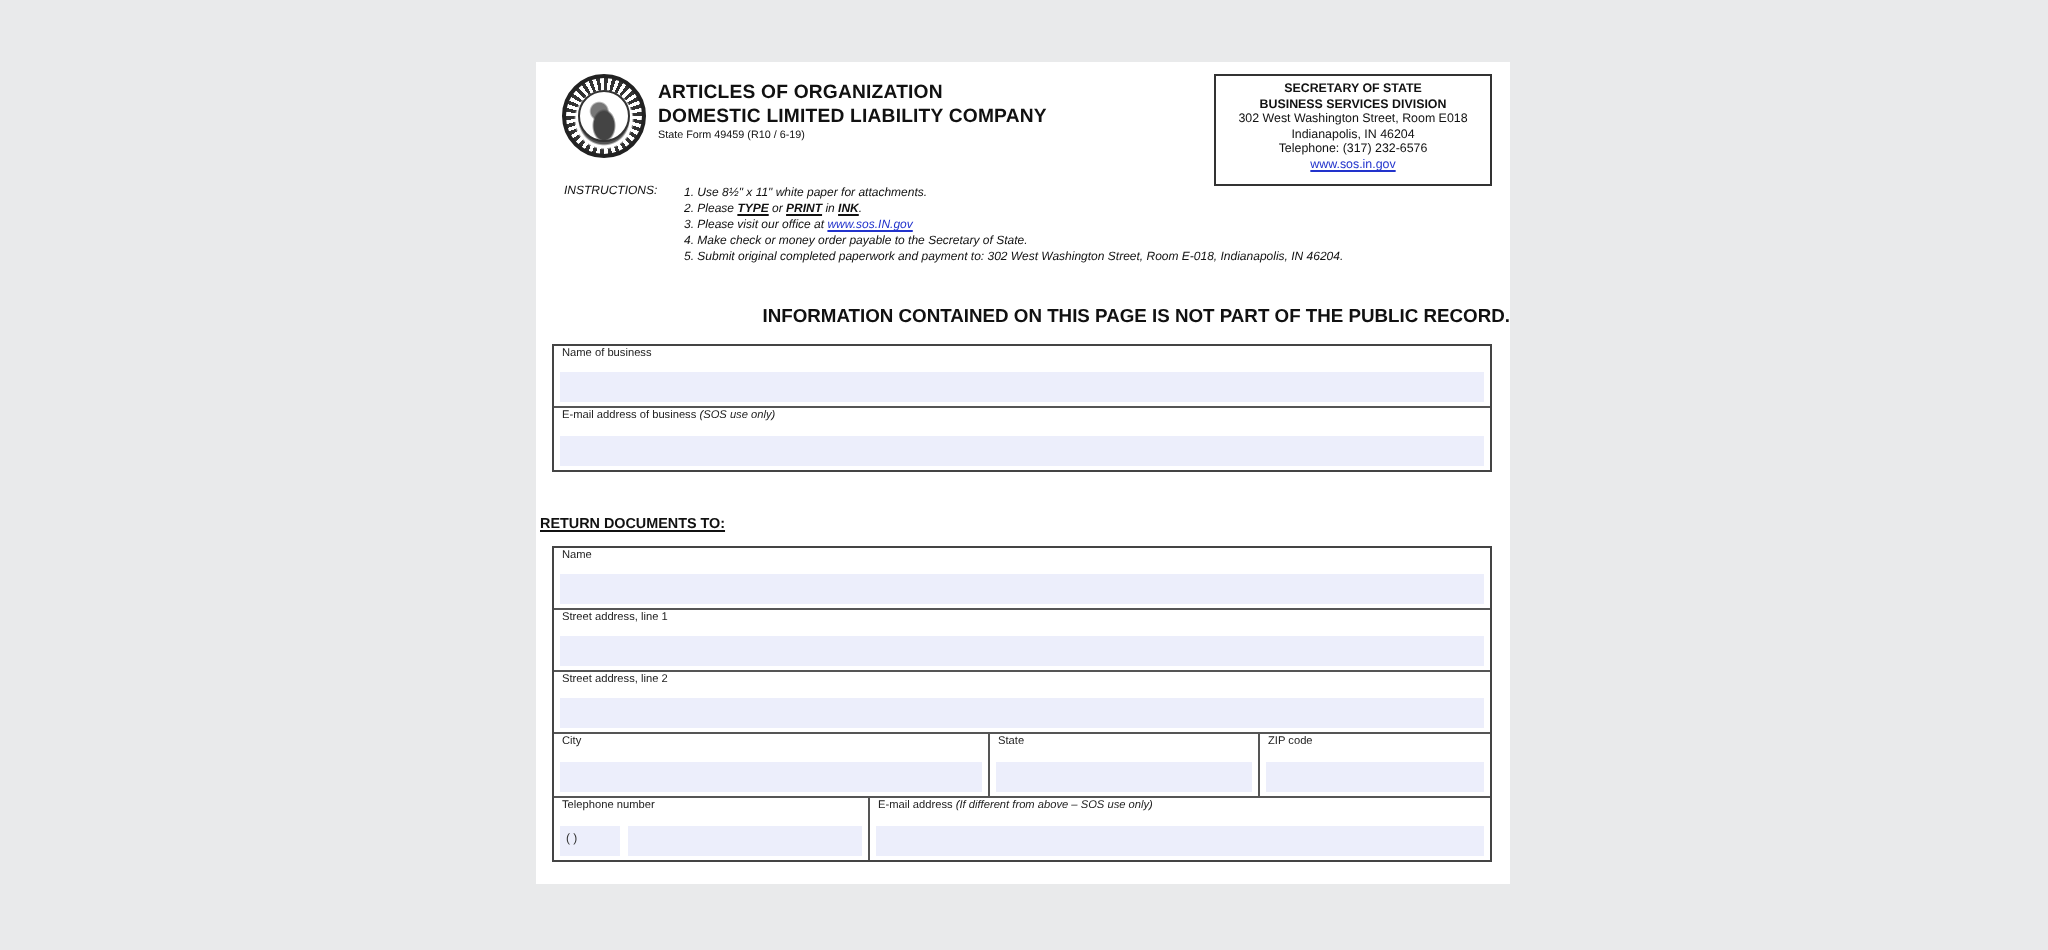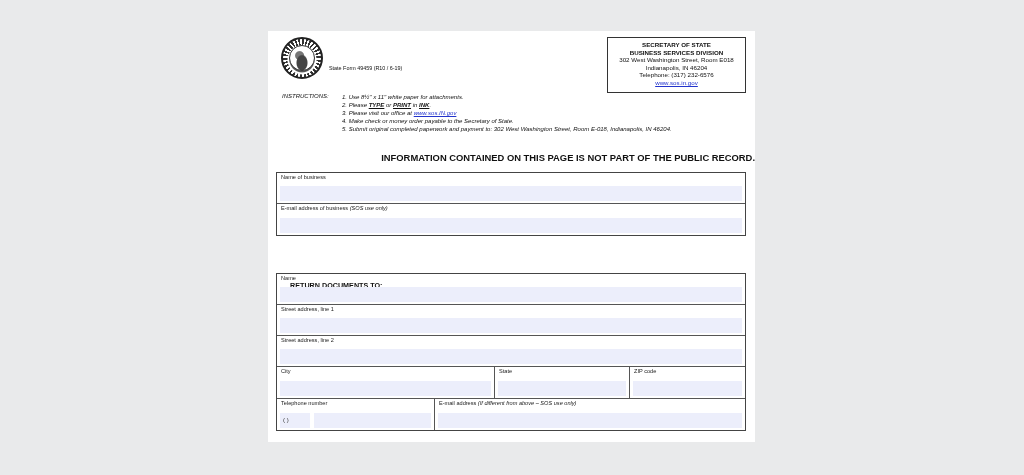--- a/index.html
+++ b/index.html
@@ -24,32 +24,36 @@
   .instr-list .link { color: #2233cc; text-decoration: underline; }
   .notice { left: 0; top: 121px; width: 487px; text-align: right; font-weight: bold; font-size: 9.4px; }
   .box { position: absolute; left: 8px; width: 470px; border: 1px solid #444; }
   .row { position: relative; border-bottom: 1px solid #555; display: flex; }
   .row:last-child { border-bottom: none; }
   .cell { position: relative; height: 100%; }
   .cell + .cell { border-left: 1px solid #555; }
   .lbl { position: absolute; left: 4px; top: 1px; font-size: 5.6px; color: #222; white-space: nowrap; }
   .lbl i { font-style: italic; }
   .fld { position: absolute; left: 3px; right: 3px; bottom: 2px; height: 15px; background: #eceefb; border: none; }
-  .return { left: 22px; top: 226px; font-weight: bold; font-size: 7.2px; text-decoration: underline; margin-top: 24px; }
+  .return { left: 2px; top: 226px; font-weight: bold; font-size: 7.2px; text-decoration: underline; }
   .paren { position: absolute; left: 3px; bottom: 2px; width: 30px; height: 15px; background: #eceefb; font-size: 6px; line-height: 15px; padding-left: 3px; color:#333; }
 </style>
 </head>
 <body>
 
 <div class="page">
 
   <div class="abs seal">
       <div class="seal-inner"></div>
     </div>
 
+  <div class="abs title">
+    <div>ARTICLES OF ORGANIZATION</div>
+    <div>DOMESTIC LIMITED LIABILITY COMPANY</div>
+  </div>
   <div class="abs formno">State Form 49459 (R10 / 6-19)</div>
 
   <div class="abs sosbox">
     <div class="b">SECRETARY OF STATE</div>
     <div class="b">BUSINESS SERVICES DIVISION</div>
     <div>302 West Washington Street, Room E018</div>
     <div>Indianapolis, IN 46204</div>
     <div>Telephone: (317) 232-6576</div>
     <div class="link">www.sos.in.gov</div>
   </div>

